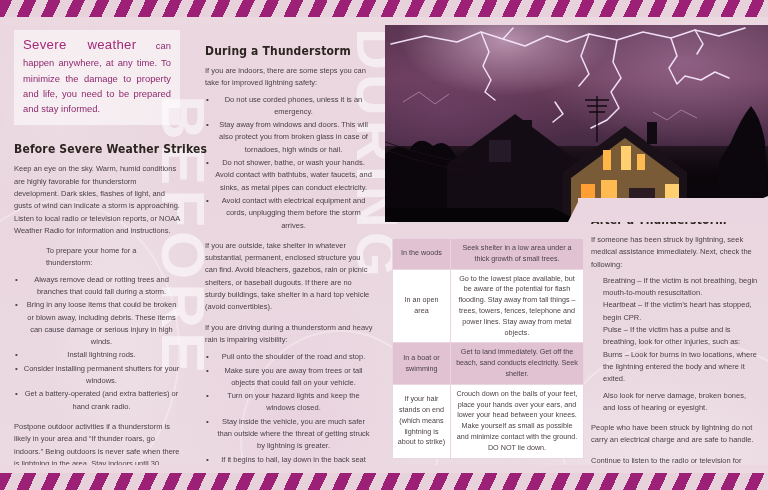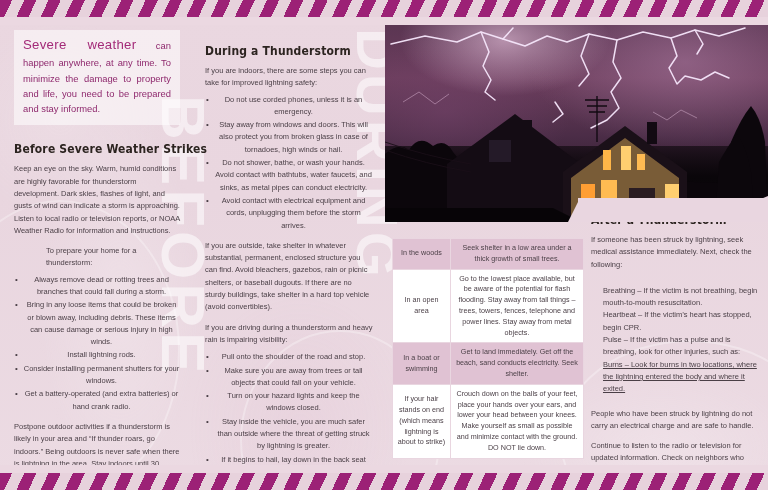--- a/index.html
+++ b/index.html
@@ -322,23 +322,24 @@
           <td class="k">If your hair stands on end (which means lightning is about to strike)</td>
           <td>Crouch down on the balls of your feet, place your hands over your ears, and lower your head between your knees. Make yourself as small as possible and minimize contact with the ground. DO NOT lie down.</td>
         </tr>
       </tbody>
     </table>
   </div>
 
   <div class="col col-right">
     <div class="heading">After a Thunderstorm</div>
     <div class="body">
-      <p style="margin-bottom:14px;">If someone has been struck by lightning, seek medical assistance immediately. Next, check the following:</p>
+      <p style="margin-bottom:4px;">If someone has been struck by lightning, seek medical assistance immediately. Next, check the following:</p>
       <p class="indent" style="margin-bottom:0;">Breathing – If the victim is not breathing, begin mouth-to-mouth resuscitation.</p>
       <p class="indent" style="margin-bottom:0;">Heartbeat – If the victim’s heart has stopped, begin CPR.</p>
       <p class="indent" style="margin-bottom:0;">Pulse – If the victim has a pulse and is breathing, look for other injuries, such as:</p>
-      <p class="indent" style="margin-bottom:12px;text-decoration:underline;">Burns – Look for burns in two locations, where the lightning entered the body and where it exited.</p>
+      <p class="indent" style="margin-bottom:4px;">Burns – Look for burns in two locations, where the lightning entered the body and where it exited.</p>
+      <p class="indent">Also look for nerve damage, broken bones, and loss of hearing or eyesight.</p>
       <p>People who have been struck by lightning do not carry an electrical charge and are safe to handle.</p>
       <p>Continue to listen to the radio or television for updated information. Check on neighbors who may need special assistance such as the elderly, or people with disabilities. Stay away from storm damaged areas and watch out for fallen power lines. If you see power lines down, report them immediately.</p>
     </div>
   </div>
 
 </div>
 
 </body></html>

